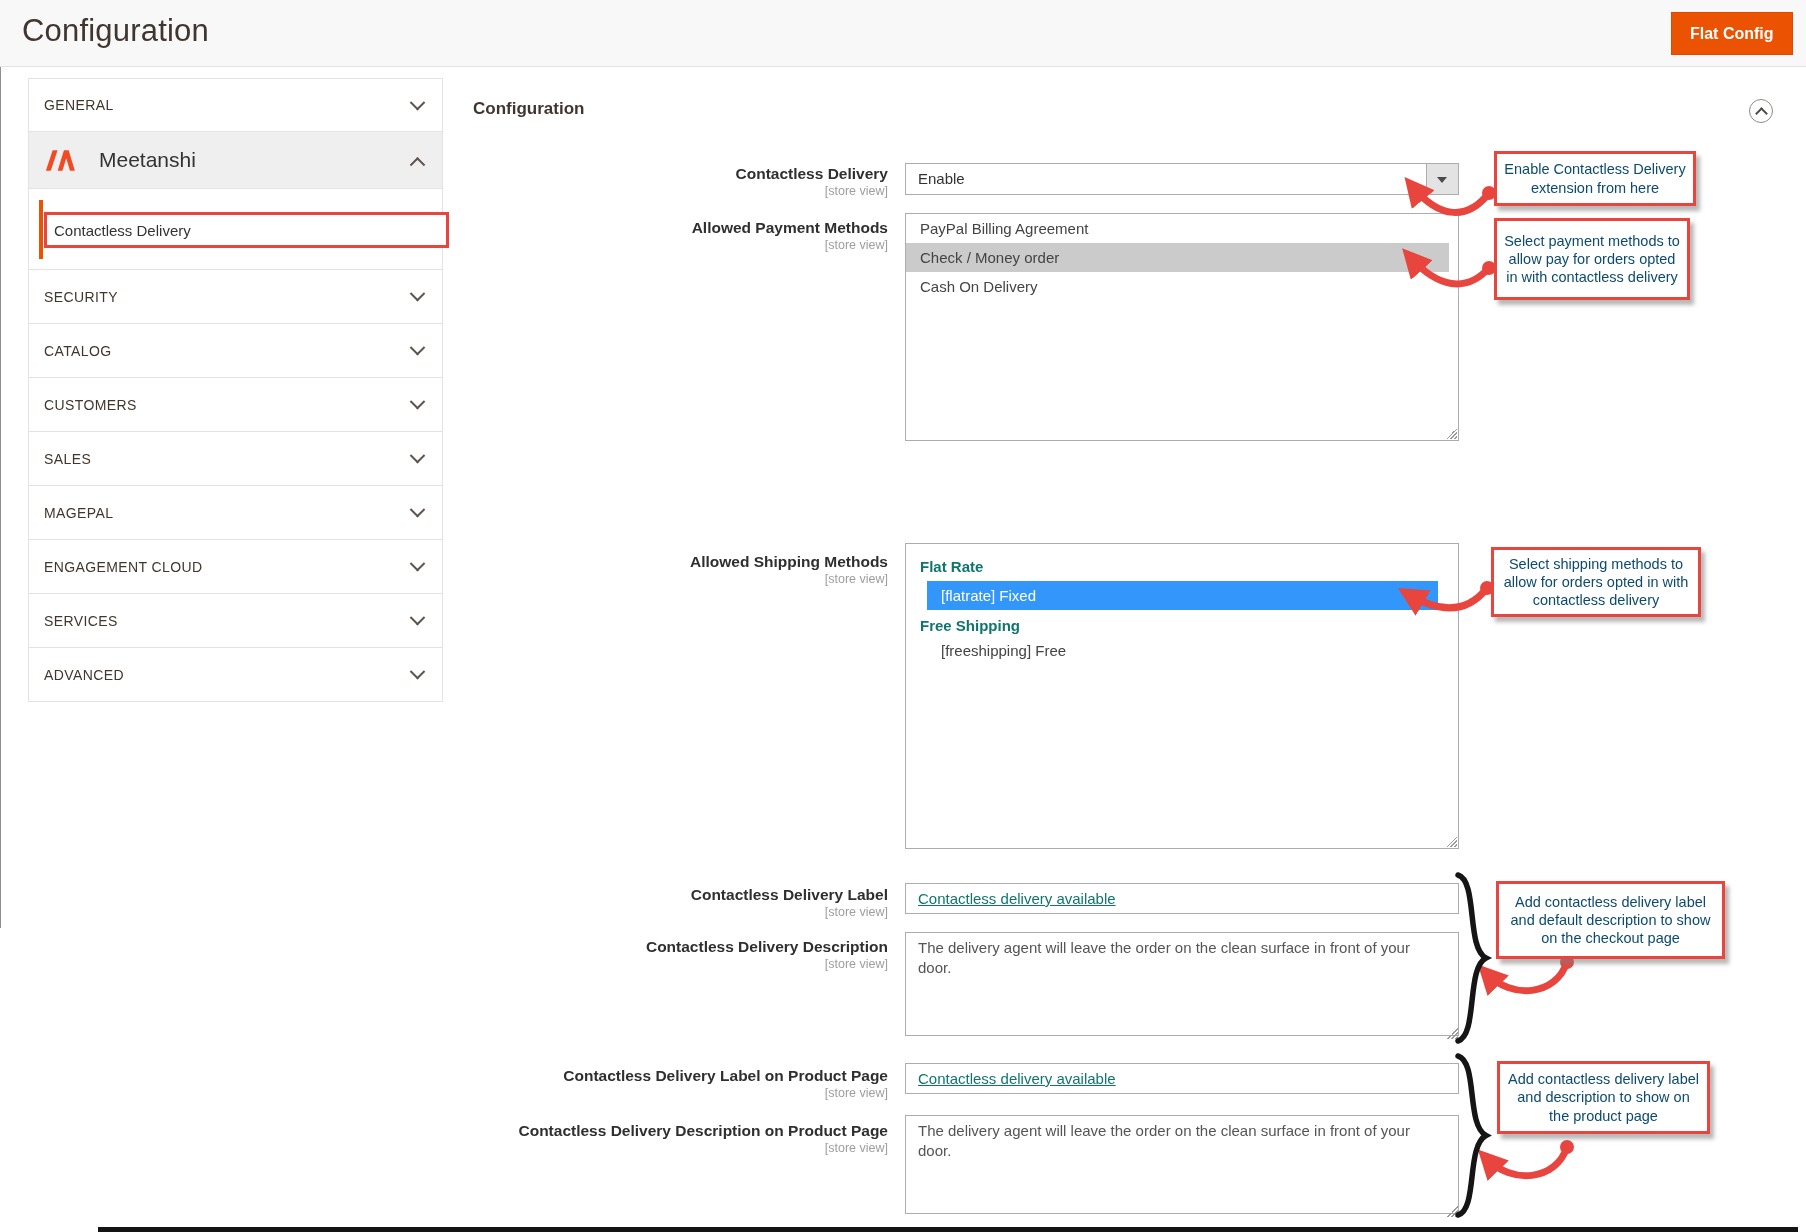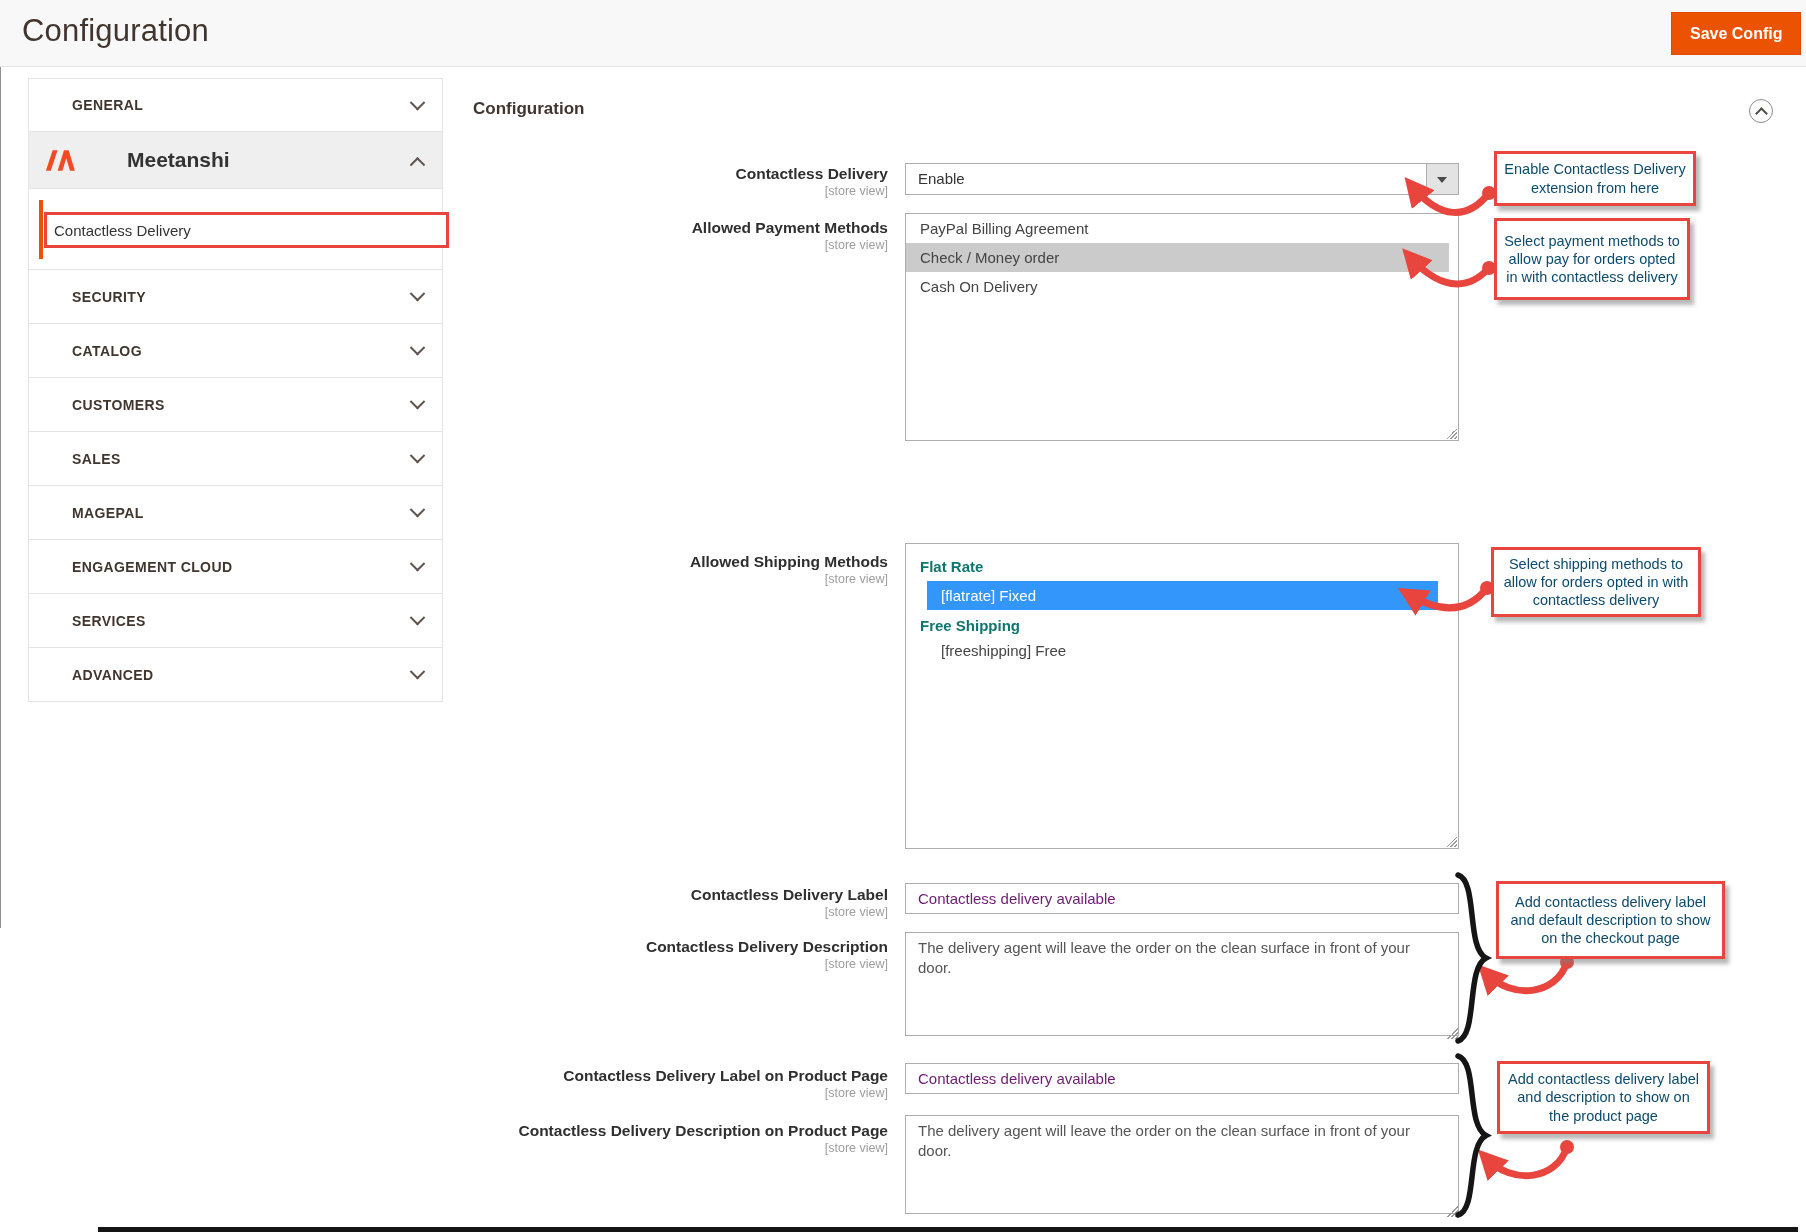--- a/index.html
+++ b/index.html
@@ -11,21 +11,21 @@
   
   .page-header{position:absolute;left:0;top:0;width:1806px;height:67px;background:#f8f8f8;border-bottom:1px solid #e3e3e3;box-sizing:border-box;}
   .page-title{position:absolute;left:22px;top:13px;font-size:31px;font-weight:400;color:#41362f;margin:0;letter-spacing:.2px;}
   .save-btn{position:absolute;left:1671px;top:12px;height:43px;padding:0 18px;background:#eb5202;border:1px solid #e04a00;color:#fff;font-size:16px;font-weight:700;font-family:inherit;cursor:pointer;}
   .left-edge{position:absolute;left:0;top:67px;width:1px;height:861px;background:#8f8f8f;}
 
   
   .sidebar{position:absolute;left:28px;top:78px;width:415px;}
   .nav-row{box-sizing:border-box;height:54px;background:#fff;border:1px solid #e3e3e3;border-top:none;display:flex;align-items:center;padding:0 19px 0 15px;cursor:pointer;}
   .nav-row.first{border-top:1px solid #e3e3e3;}
-  .nav-row .t{font-size:14px;font-weight:700;color:#41362f;letter-spacing:.4px;margin-left:28px;}
+  .nav-row .t{font-size:14px;font-weight:400;color:#41362f;letter-spacing:.4px;}
   .nav-row.brand{height:57px;background:#f0efef;gap:15px;}
   .nav-row.brand .t{font-size:21px;letter-spacing:0;color:#333;}
   .brand-logo{width:32px;height:25px;margin-right:8px;flex:0 0 auto;}
   .chev{margin-left:auto;width:9px;height:9px;border-right:2px solid #5f554e;border-bottom:2px solid #5f554e;transform:rotate(45deg) translate(-2px,-2px);flex:0 0 auto;}
   .chev.up{transform:rotate(-135deg) translate(-3px,-3px);}
   .subnav{box-sizing:border-box;position:relative;height:81px;background:#fff;border:1px solid #e3e3e3;border-top:none;}
   .active-bar{position:absolute;left:10px;top:11px;width:4px;height:59px;background:#eb5202;}
   .active-item{position:absolute;left:15px;top:23px;width:392px;height:30px;box-sizing:content-box;border:3px solid #e8453f;display:flex;align-items:center;padding-left:7px;font-size:15px;color:#333;background:#fff;cursor:pointer;}
 
   
@@ -56,21 +56,21 @@
   #payment-box{height:228px;}
   #shipping-box{height:306px;padding-top:12px;}
   .opt{line-height:29px;padding-left:14px;font-size:15px;color:#444;cursor:pointer;}
   .opt.sel{background:#cbcbcb;margin-right:9px;}
   .optgroup{font-size:15px;font-weight:700;color:#0f766e;line-height:21px;padding-left:14px;}
   .opt.indent{padding-left:35px;}
   .opt.selblue{background:#3296fa;color:#fff;margin:4px 20px 5px 21px;padding-left:14px;}
   .grip{position:absolute;right:1px;bottom:1px;width:11px;height:11px;
     background:linear-gradient(135deg,transparent 50%,#9a9a9a 50%,#9a9a9a 57%,transparent 57%,transparent 68%,#9a9a9a 68%,#9a9a9a 75%,transparent 75%,transparent 86%,#9a9a9a 86%,#9a9a9a 93%,transparent 93%);}
 
-  .tinput{box-sizing:border-box;width:554px;height:31px;border:1px solid #adadad;padding:0 12px;font-size:15px;color:#701a75;font-family:inherit;background:#fff;}
+  .tinput{box-sizing:border-box;width:554px;height:31px;border:1px solid #adadad;padding:0 12px;font-size:15px;color:#0f766e;font-family:inherit;background:#fff;text-decoration:underline;}
   .ta{box-sizing:border-box;width:554px;border:1px solid #adadad;padding:5px 12px;font-size:15px;color:#555;font-family:inherit;resize:none;line-height:20px;background:#fff;overflow:hidden;}
   #ddesc-ta{height:104px;}
   #pdesc-ta{height:99px;}
 
   
   .callout{position:absolute;box-sizing:border-box;background:#fff;border:3px solid #e8453f;box-shadow:4px 5px 4px rgba(125,125,125,.55);display:flex;align-items:center;justify-content:center;text-align:center;font-size:14.5px;line-height:1.25;color:#0c4a6e;padding:4px 6px;}
   #co1{left:1494px;top:151px;width:202px;height:55px;}
   #co2{left:1494px;top:218px;width:196px;height:82px;}
   #co3{left:1491px;top:547px;width:210px;height:70px;}
   #co4{left:1496px;top:881px;width:229px;height:78px;}
@@ -79,21 +79,21 @@
   #brace1{left:1452px;top:872px;}
   #brace2{left:1452px;top:1053px;}
   #arrows{position:absolute;left:0;top:0;width:1806px;height:1232px;pointer-events:none;}
   .bottom-bar{position:absolute;left:98px;top:1227px;width:1700px;height:5px;background:#141414;}
 </style>
 </head>
 <body>
 
 <div class="page-header">
   <h1 class="page-title">Configuration</h1>
-  <button class="save-btn">Save Config</button>
+  <button class="save-btn">Flat Config</button>
 </div>
 <div class="left-edge"></div>
 
 <div class="sidebar">
   <div class="nav-row first">
     <span class="t">GENERAL</span>
     <i class="chev"></i>
   </div>
   <div class="nav-row brand">
     <svg class="brand-logo" viewBox="0 0 34 26">

